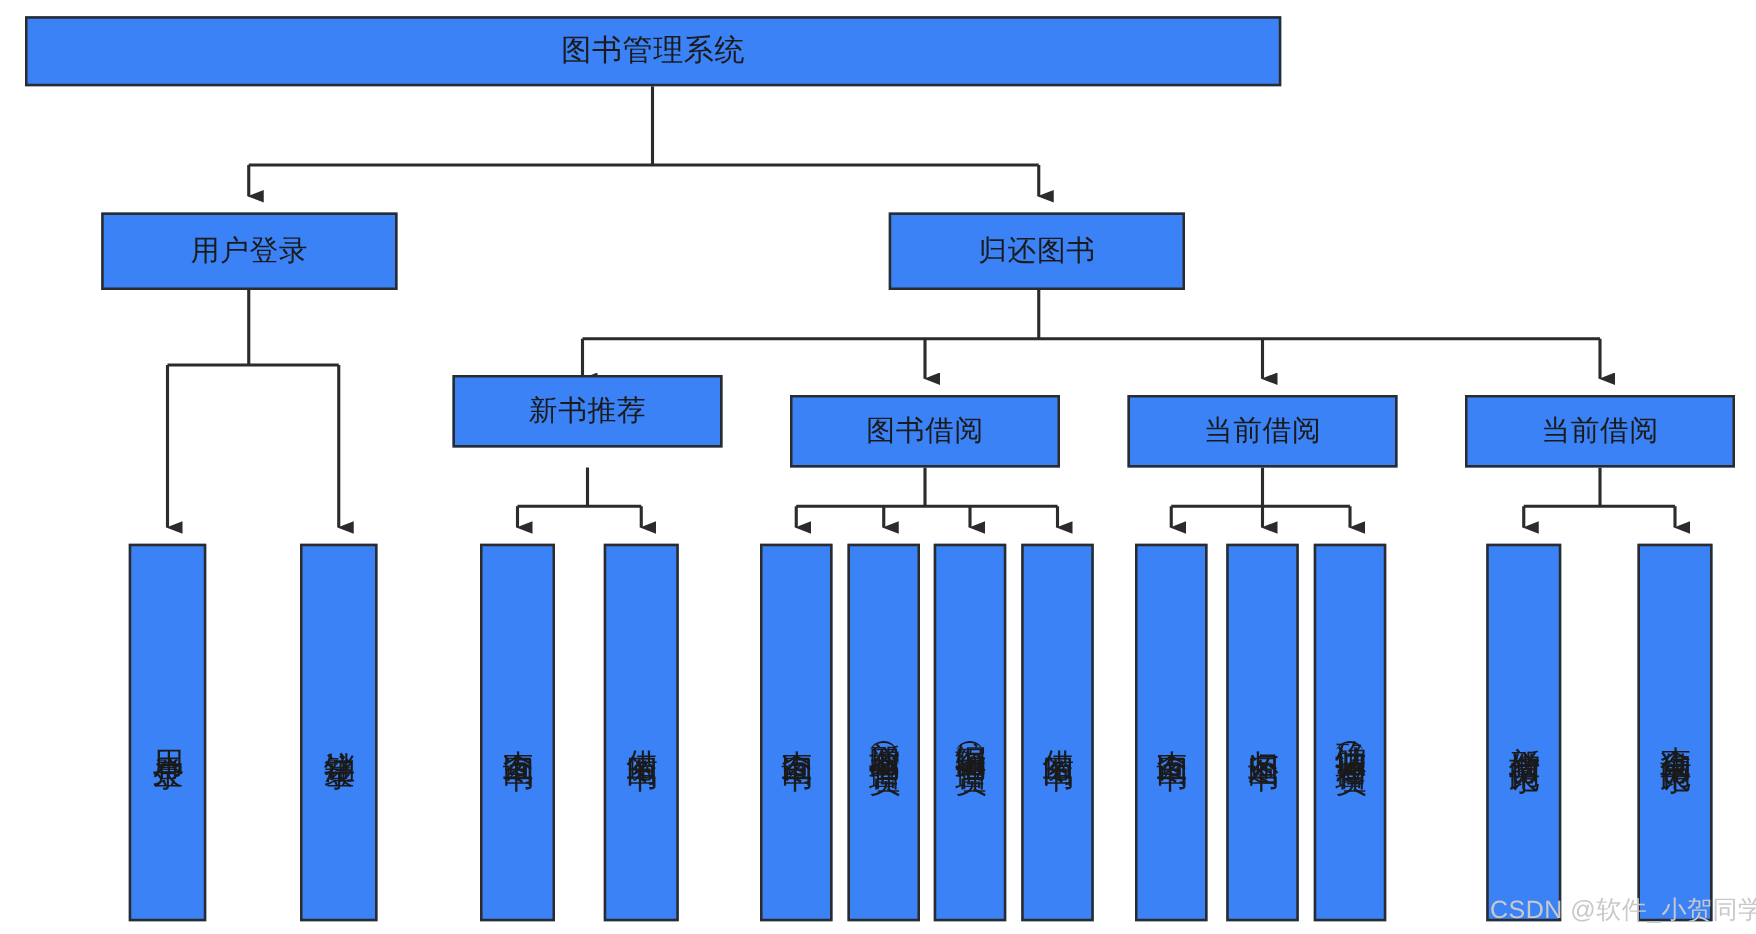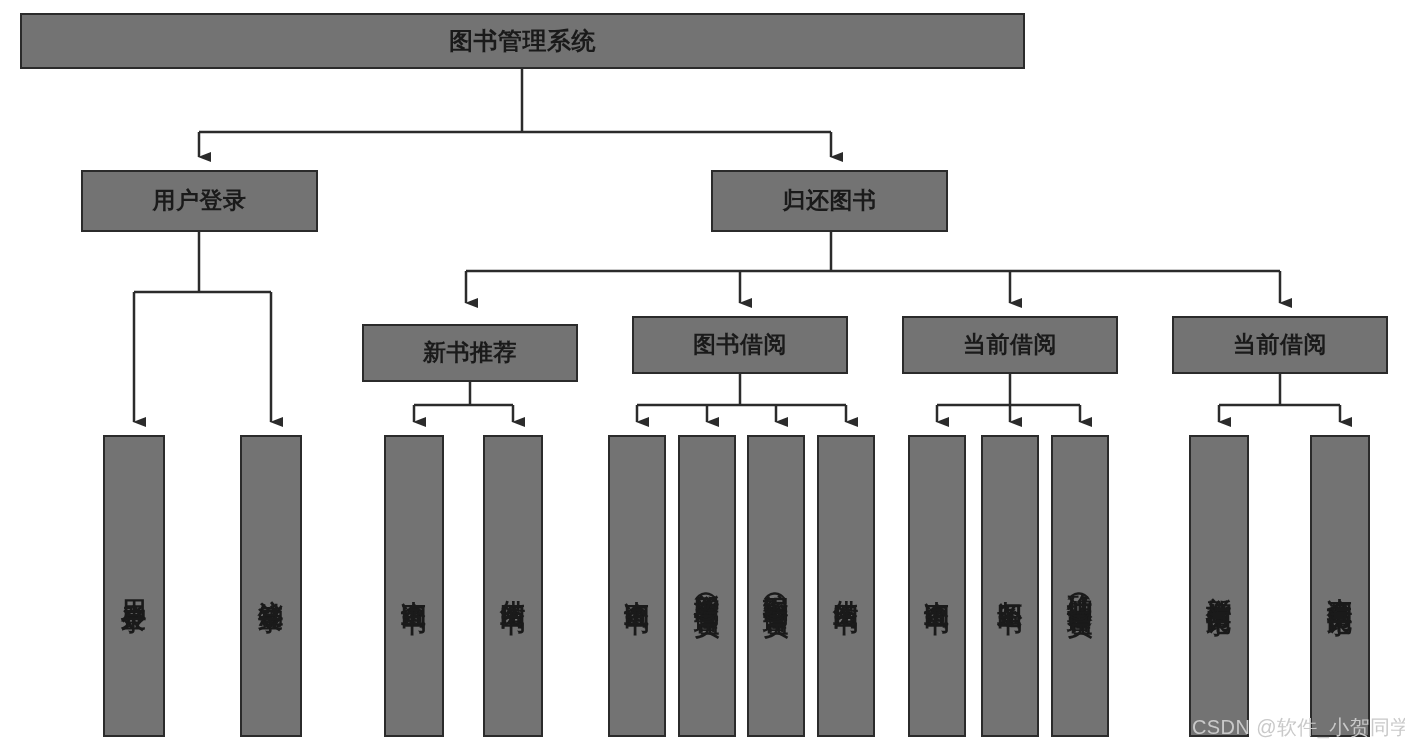--- a/index.html
+++ b/index.html
@@ -8,27 +8,26 @@
     background:#ffffff;
     font-family:"Liberation Sans","DejaVu Sans",sans-serif;
     overflow:hidden;
   }
   #canvas{position:relative;width:1405px;height:747px;}
   svg#wires{position:absolute;left:0;top:0;width:1405px;height:747px;}
 
   .node{
     position:absolute;
     box-sizing:border-box;
-    background:#737373;
+    background:#3b82f6;
     border:2.5px solid #2b2b2b;
     display:flex;
     align-items:center;
     justify-content:center;
     color:#1a1a1a;
-    font-weight:bold;
   }
   .node .lbl{
     display:block;
     text-align:center;
     line-height:1.18;
     letter-spacing:0.5px;
   }
   
   .h-node .lbl{
     writing-mode:horizontal-tb;
@@ -119,21 +118,21 @@
     <span class="lbl">图书管理系统</span>
   </div>
 
   <div class="node h-node" style="left:81px;top:170px;width:237px;height:62px;">
     <span class="lbl">用户登录</span>
   </div>
   <div class="node h-node" style="left:711px;top:170px;width:237px;height:62px;">
     <span class="lbl">归还图书</span>
   </div>
 
-  <div class="node h-node" style="left:362px;top:324px;width:216px;height:58px;">
+  <div class="node h-node" style="left:362px;top:300px;width:216px;height:58px;">
     <span class="lbl">新书推荐</span>
   </div>
   <div class="node h-node" style="left:632px;top:316px;width:216px;height:58px;">
     <span class="lbl">图书借阅</span>
   </div>
   <div class="node h-node" style="left:902px;top:316px;width:216px;height:58px;">
     <span class="lbl">当前借阅</span>
   </div>
   <div class="node h-node" style="left:1172px;top:316px;width:216px;height:58px;">
     <span class="lbl">当前借阅</span>

